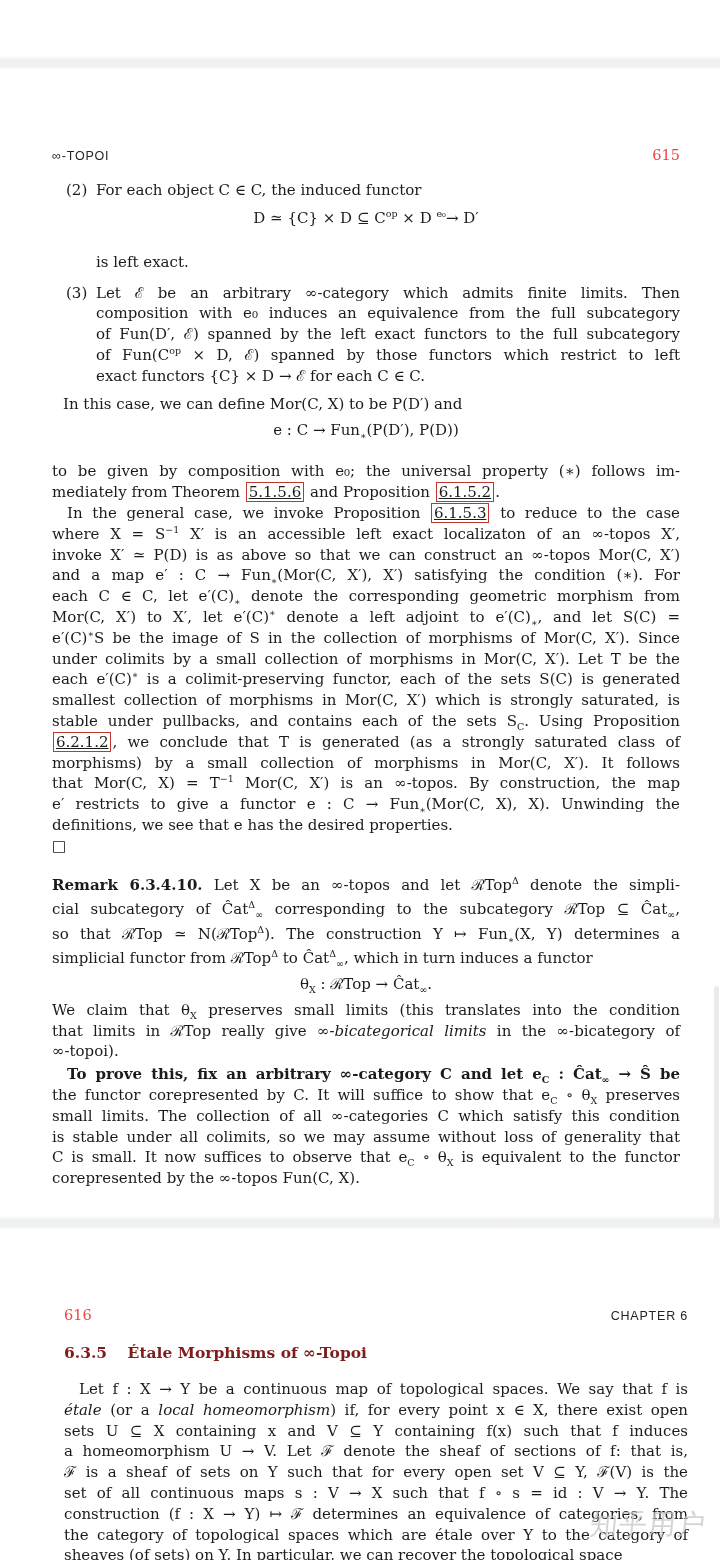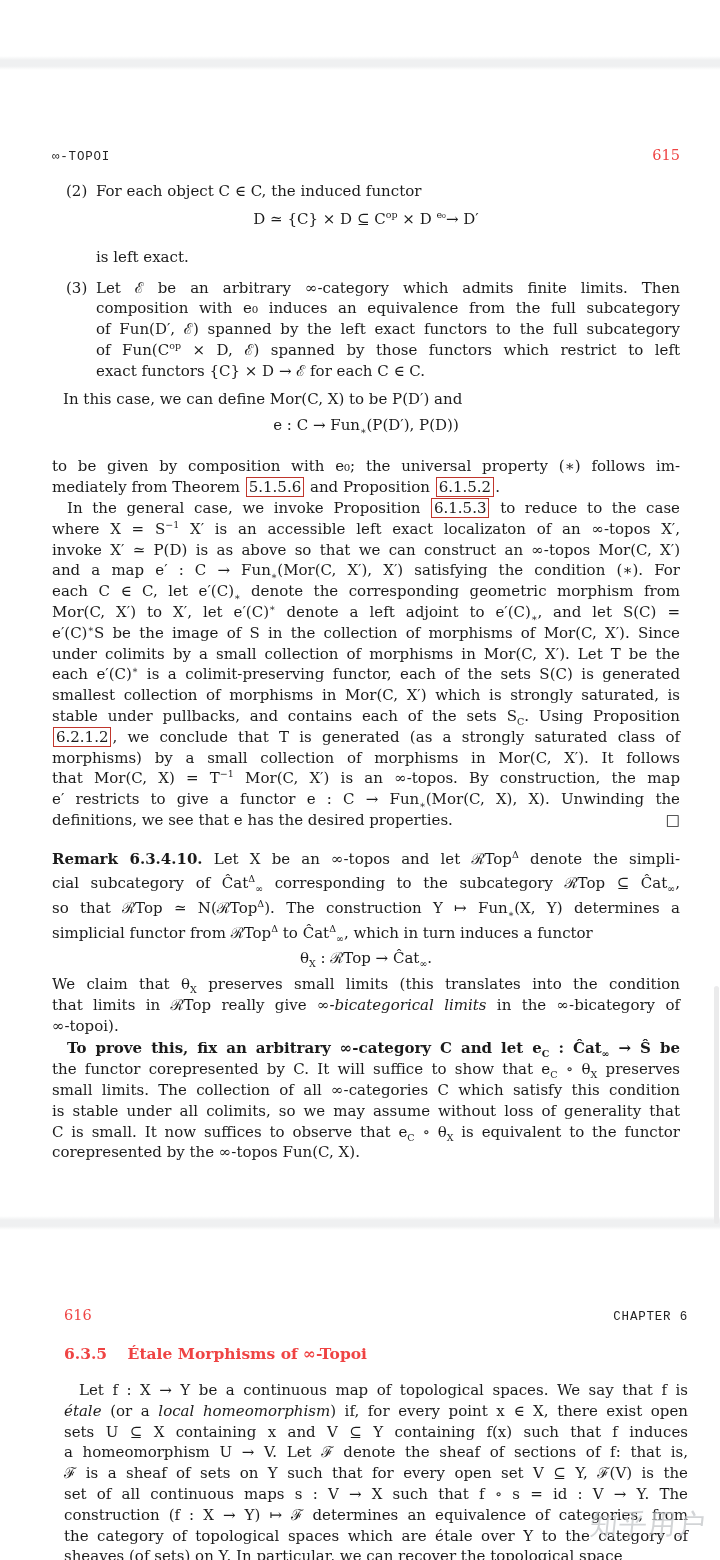--- a/index.html
+++ b/index.html
@@ -11,39 +11,39 @@
   .sep{
     position:absolute;left:0;width:720px;height:14px;
     background:linear-gradient(to bottom, rgba(242,242,243,0), #eff0f1 30%, #eff0f1 72%, rgba(242,242,243,0));
   }
   .sep-top{top:56px;}
   .sep-mid{top:1216px;}
   .page{position:absolute;background:transparent;}
   .p615{left:52px;top:70px;width:628px;}
   .p616{left:64px;top:1230px;width:624px;}
   .runhead{display:flex;justify-content:space-between;align-items:baseline;margin-top:77px;}
-  .rh-sans{font-family:Liberation Mono, monospace;font-size:12.5px;letter-spacing:0.8px;color:#242424;}
+  .rh-sans{font-family:Liberation Sans, sans-serif;font-size:12.5px;letter-spacing:0.8px;color:#242424;}
   .rh-num{font-family:"DejaVu Serif","Liberation Serif",serif;font-size:14.5px;color:#ef4444;}
-  .heading{margin:20px 0 0 0;font-size:15.5px;font-weight:bold;color:#ef4444;}
+  .heading{margin:20px 0 0 0;font-size:15.5px;font-weight:bold;color:#7f1d1d;}
   .heading .hnum{margin-right:15px;}
   .content{margin-top:17px;font-size:15px;line-height:20.8px;color:#1b1b1b;}
   .ln{min-height:20.8px;}
   .j{text-align:justify;text-align-last:justify;}
   .l{text-align:left;}
   .c{text-align:center;text-align-last:center;}
   .ind{text-indent:15px;}
   .pad{padding-left:44px;}
   .li{position:relative;padding-left:44px;}
   .lbl{position:absolute;left:14px;}
-  .lr{display:flex;justify-content:space-between;}
+  .lr{display:flex;justify-content:space-between;flex-direction:column;}
   .b{font-weight:bold;}
   .it{font-style:italic;}
   .sup{vertical-align:super;font-size:9.5px;line-height:0;}
   .sub{vertical-align:sub;font-size:9.5px;line-height:0;}
-  .refbox{border:1.2px solid #c0362c;padding:0 2px;margin:3px 1px;}
+  .refbox{border:1.2px solid #c0362c;padding:0 2px;margin:3px 1px;text-decoration:underline;}
   .watermark{
     position:absolute;right:4px;top:1506px;width:126px;
     font-size:28px;letter-spacing:1px;color:#c3c6c9;opacity:0.75;
     transform:skewX(-6deg);white-space:nowrap;overflow:hidden;
     font-family:"DejaVu Sans","Liberation Sans",sans-serif;
   }
   .scrollbar{
     position:absolute;right:1px;top:986px;width:5px;height:238px;
     background:#ebebec;border-radius:3px;
   }
@@ -56,21 +56,21 @@
   <div class="sep sep-top"></div>
 
   <section class="page p615">
     <header class="runhead">
       <span class="rh-sans">∞-TOPOI</span>
       <span class="rh-num">615</span>
     </header>
     <div class="content" id="content-615">
         <div class="ln l li"><span class="lbl">(2)</span><span>For each object C ∈ C, the induced functor</span></div>
         <div class="ln c" style="margin-top: 4px; line-height: 26px; min-height: 26px;"><span>D ≃ {C} × D ⊆ C</span><span class="sup">op</span><span> × D </span><span class="sup">e₀</span><span>→ D′</span></div>
-        <div class="ln l pad" style="margin-top: 15px;"><span>is left exact.</span></div>
+        <div class="ln l pad" style="margin-top: 21px;"><span>is left exact.</span></div>
         <div class="ln j li" style="margin-top: 10px;"><span class="lbl">(3)</span><span>Let ℰ be an arbitrary ∞-category which admits finite limits. Then</span></div>
         <div class="ln j pad"><span>composition with e₀ induces an equivalence from the full subcategory</span></div>
         <div class="ln j pad"><span>of Fun(D′, ℰ) spanned by the left exact functors to the full subcategory</span></div>
         <div class="ln j pad"><span>of Fun(C</span><span class="sup">op</span><span> × D, ℰ) spanned by those functors which restrict to left</span></div>
         <div class="ln l pad"><span>exact functors {C} × D → ℰ for each C ∈ C.</span></div>
         <div class="ln l" style="margin-top: 7px; margin-left: 11px;"><span>In this case, we can define Mor(C, X) to be P(D′) and</span></div>
         <div class="ln c" style="margin-top: 3px; line-height: 26px; min-height: 26px;"><span>e : C → Fun</span><span class="sub">∗</span><span>(P(D′), P(D))</span></div>
         <div class="ln j" style="margin-top: 18px;"><span>to be given by composition with e₀; the universal property (∗) follows im-</span></div>
         <div class="ln l"><span>mediately from Theorem </span><span class="refbox">5.1.5.6</span><span> and Proposition </span><span class="refbox">6.1.5.2</span><span>.</span></div>
         <div class="ln j ind"><span>In the general case, we invoke Proposition </span><span class="refbox">6.1.5.3</span><span> to reduce to the case</span></div>

